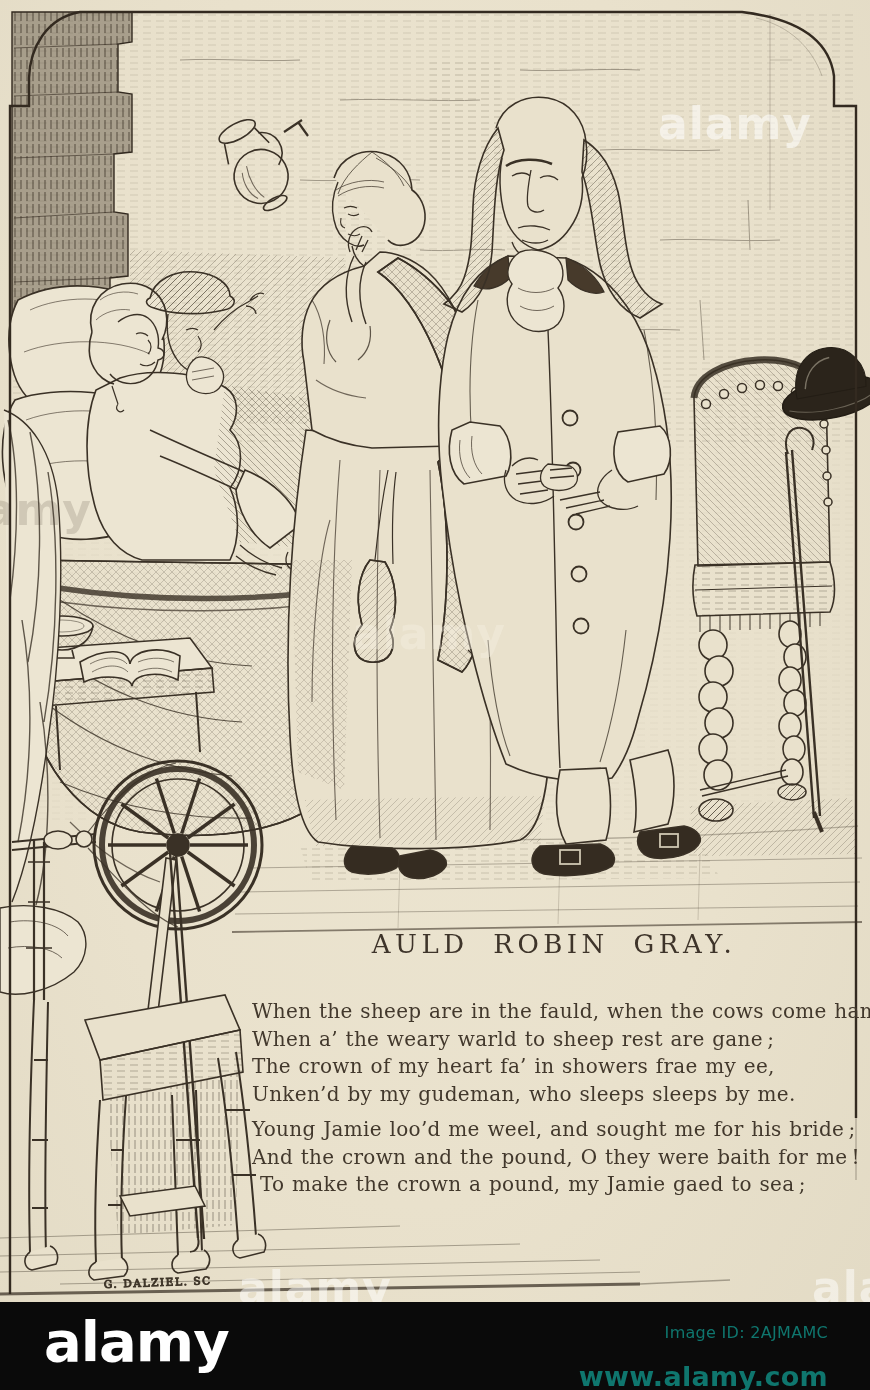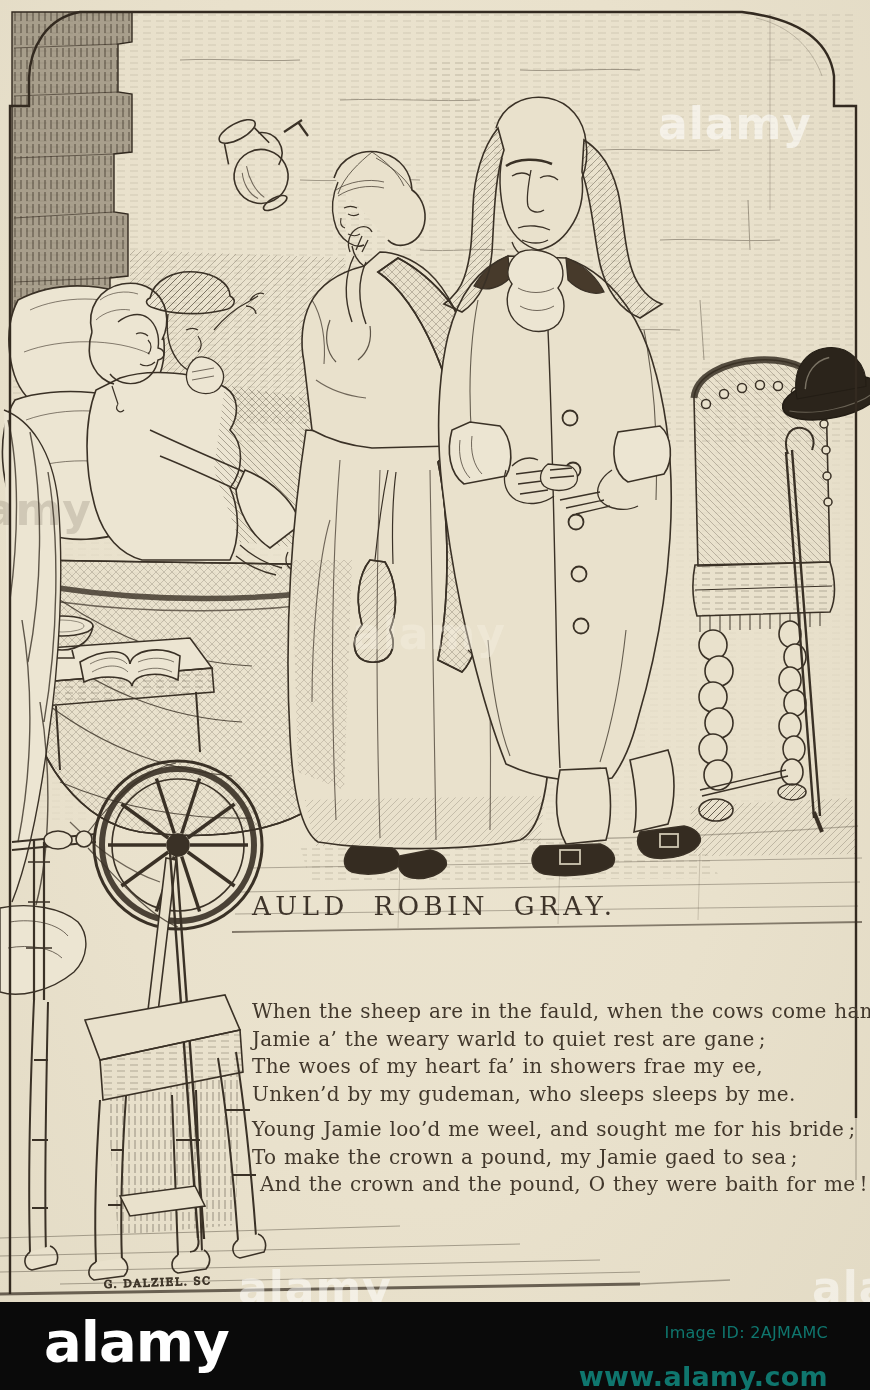--- a/index.html
+++ b/index.html
@@ -5,21 +5,21 @@
   html,body{margin:0;padding:0;background:#d8d2c0;}
   .page{
     position:relative;width:870px;height:1390px;margin:0 auto;
     background:radial-gradient(ellipse at 48% 40%, #ece5d1 0%, #e9e1cc 55%, #e2dac4 100%);
     overflow:hidden;
     font-family:"DejaVu Serif", serif;
   }
   .engraving{position:absolute;left:0;top:0;z-index:1;}
   .letterpress{position:absolute;z-index:2;color:#43382b;}
   .title{
-    left:252px;top:891px;width:604px;text-align:left;
+    left:252px;top:929px;width:604px;text-align:center;
     font-size:26px;letter-spacing:4.5px;word-spacing:12px;color:#3e342a;
   }
   .stanza{left:252px;width:600px;font-size:20px;line-height:27.5px;
     letter-spacing:0.3px;word-spacing:1px;color:#42382c;}
   .stanza-1{top:998px;}
   .stanza-2{top:1116px;}
   .poem-line{white-space:nowrap;}
   .stanza-2 .poem-line:last-child{padding-left:8px;}
   .wm{position:absolute;z-index:3;font-family:"DejaVu Sans",sans-serif;
     font-weight:bold;font-size:44px;letter-spacing:1px;pointer-events:none;}
@@ -369,29 +369,29 @@
     <g stroke="#332a20" stroke-width="2.4" fill="none">
       <path d="M856 1118 L856 106 L834 106 L834 76 C830 46 808 20 742 12 L80 12 C46 18 30 48 29 78 L29 106 L10 106 L10 1294"></path>
       <path d="M856 1118 L856 1180" opacity="0.25" stroke-width="1.6"></path>
     </g>
   </svg>
 
   <div class="letterpress title">AULD ROBIN GRAY.</div>
 
   <div class="letterpress stanza stanza-1">
     <div class="poem-line">When the sheep are in the fauld, when the cows come hame,</div>
-    <div class="poem-line">Jamie a’ the weary warld to quiet rest are gane ;</div>
-    <div class="poem-line">The woes of my heart fa’ in showers frae my ee,</div>
+    <div class="poem-line">When a’ the weary warld to sheep rest are gane ;</div>
+    <div class="poem-line">The crown of my heart fa’ in showers frae my ee,</div>
     <div class="poem-line">Unken’d by my gudeman, who sleeps sleeps by me.</div>
   </div>
 
   <div class="letterpress stanza stanza-2">
     <div class="poem-line">Young Jamie loo’d me weel, and sought me for his bride ;</div>
+    <div class="poem-line">And the crown and the pound, O they were baith for me !</div>
     <div class="poem-line">To make the crown a pound, my Jamie gaed to sea ;</div>
-    <div class="poem-line">And the crown and the pound, O they were baith for me !</div>
   </div>
 
   <span class="wm wm-1">alamy</span>
   <span class="wm wm-2">alamy</span>
   <span class="wm wm-3">alamy</span>
   <span class="wm wm-4">alamy</span>
   <span class="wm wm-5">alamy</span>
 
   <div class="alamy-bar">
     <span class="alamy-logo">alamy</span>

